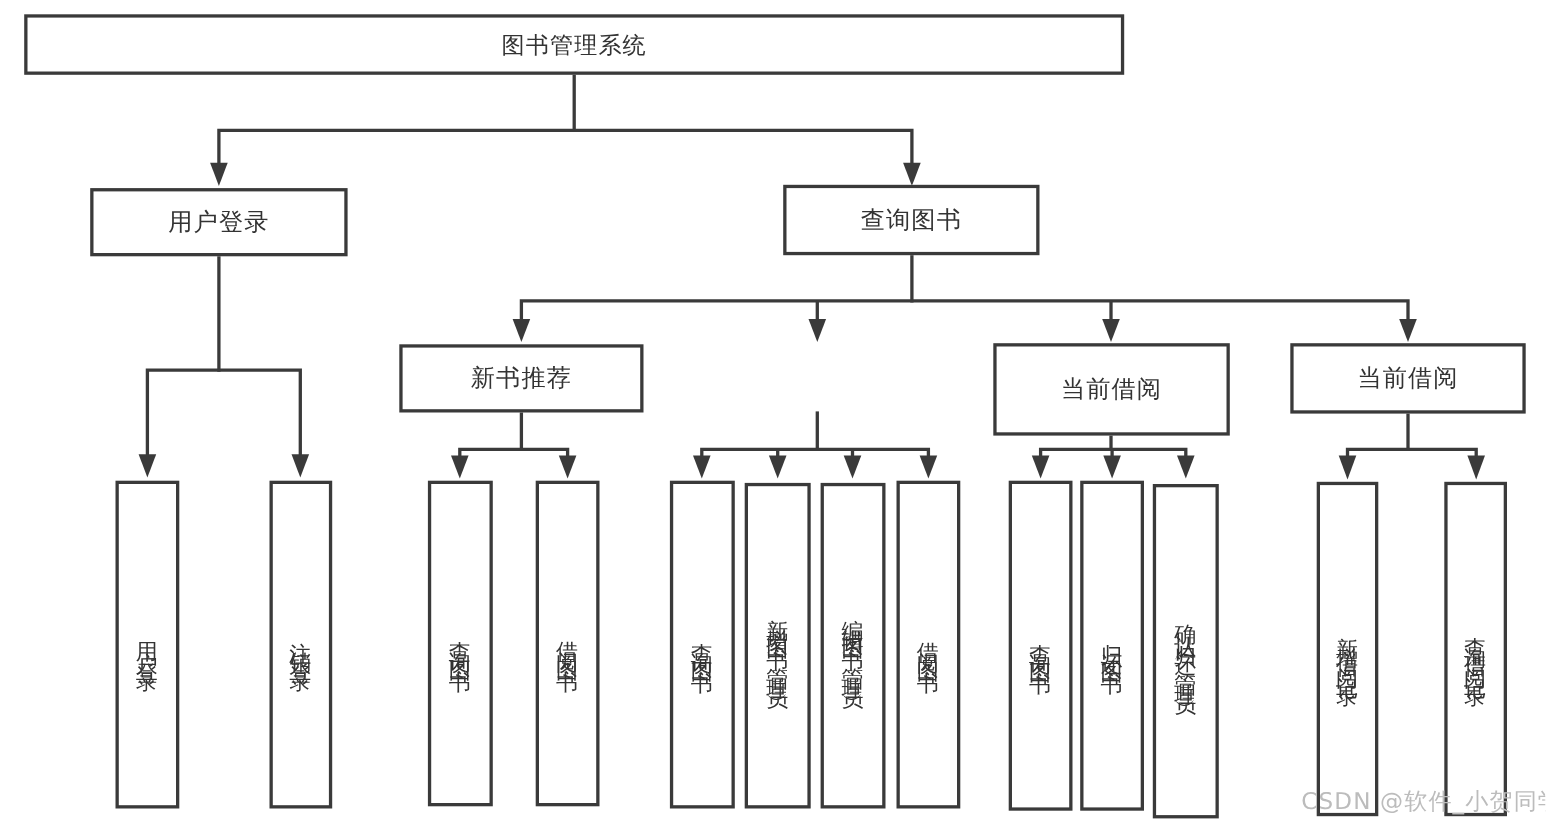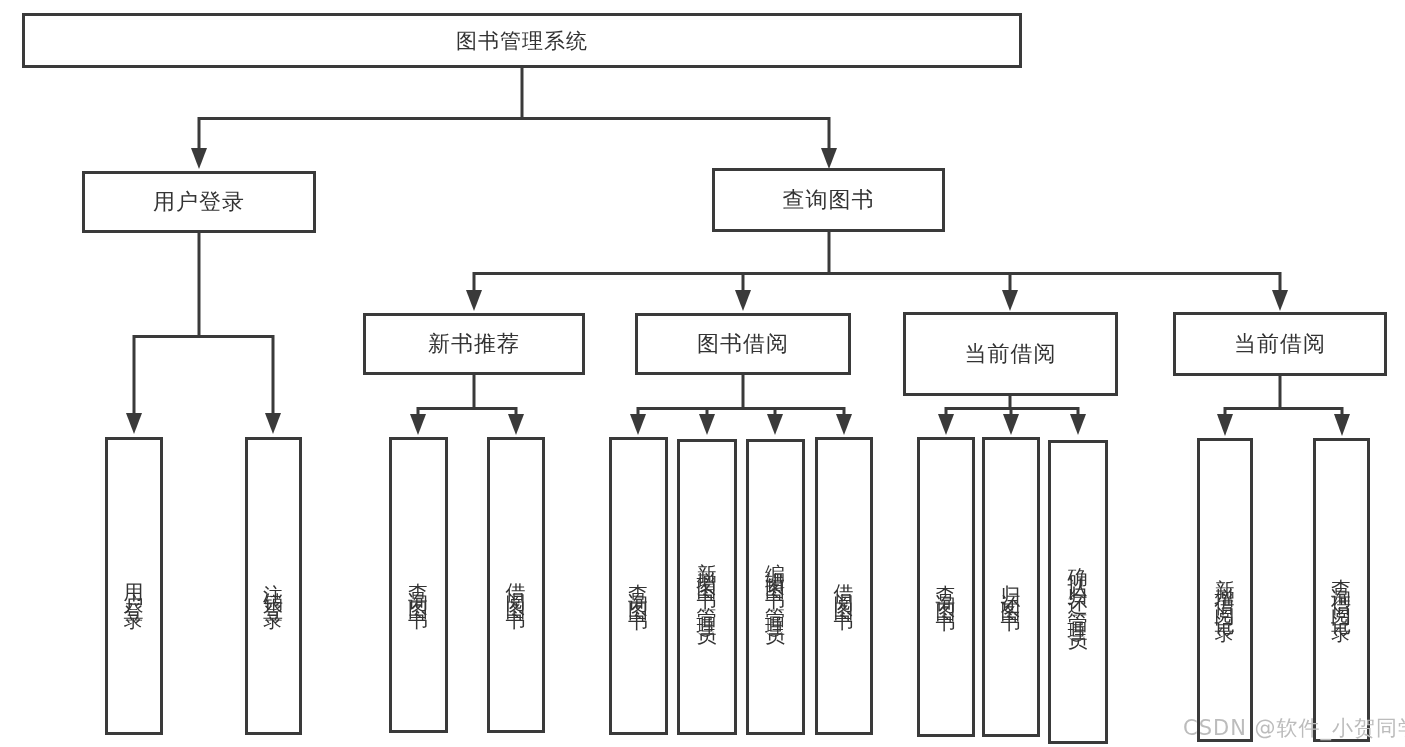--- a/index.html
+++ b/index.html
@@ -85,21 +85,20 @@
     <polygon points="1217,414 1233,414 1225,436"></polygon>
     <polygon points="1334,414 1350,414 1342,436"></polygon>
   </svg>
 
   <div class="node hbox root" style="left:22px;top:13px;width:1000px;height:55px">图书管理系统</div>
 
   <div class="node hbox" style="left:82px;top:171px;width:234px;height:62px">用户登录</div>
   <div class="node hbox" style="left:712px;top:168px;width:233px;height:64px">查询图书</div>
 
   <div class="node hbox" style="left:363px;top:313px;width:222px;height:62px">新书推荐</div>
-  <div class="node hbox" style="left:635px;top:313px;width:216px;height:62px">图书借阅</div>
   <div class="node hbox" style="left:903px;top:312px;width:215px;height:84px">当前借阅</div>
   <div class="node hbox" style="left:1173px;top:312px;width:214px;height:64px">当前借阅</div>
 
   <div class="node vbox" style="left:105px;top:437px;width:58px;height:298px">用户登录</div>
   <div class="node vbox" style="left:245px;top:437px;width:57px;height:298px">注销登录</div>
 
   <div class="node vbox" style="left:389px;top:437px;width:59px;height:296px">查询图书</div>
   <div class="node vbox" style="left:487px;top:437px;width:58px;height:296px">借阅图书</div>
 
   <div class="node vbox" style="left:609px;top:437px;width:59px;height:298px">查询图书</div>

